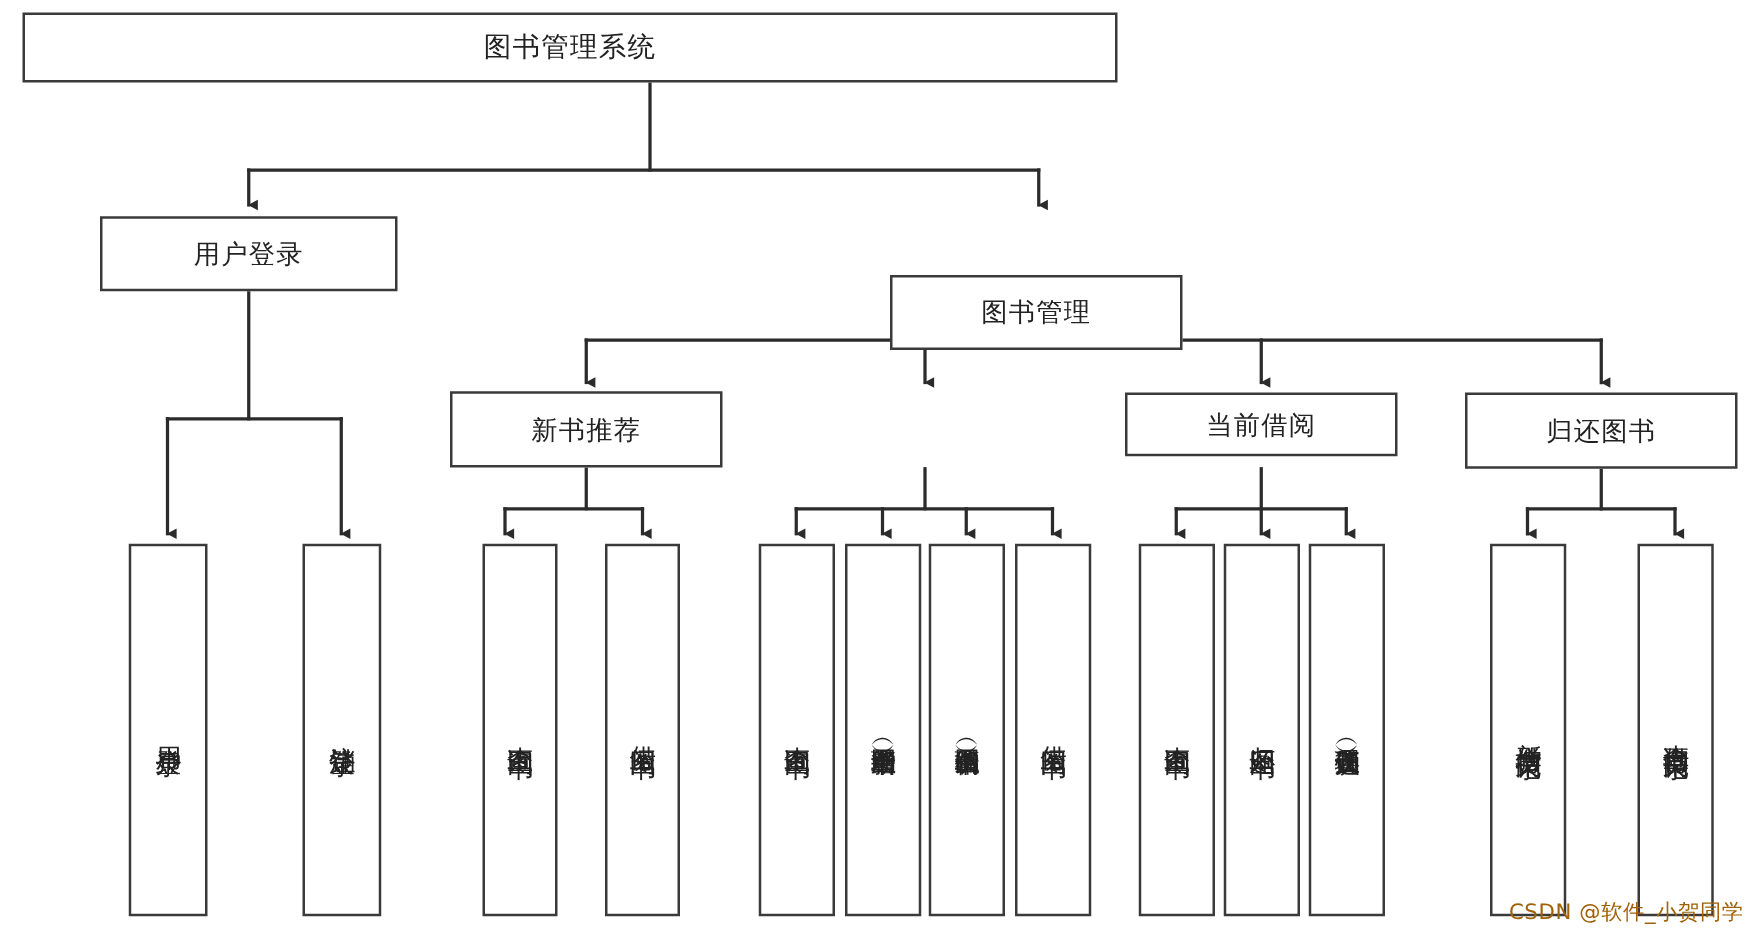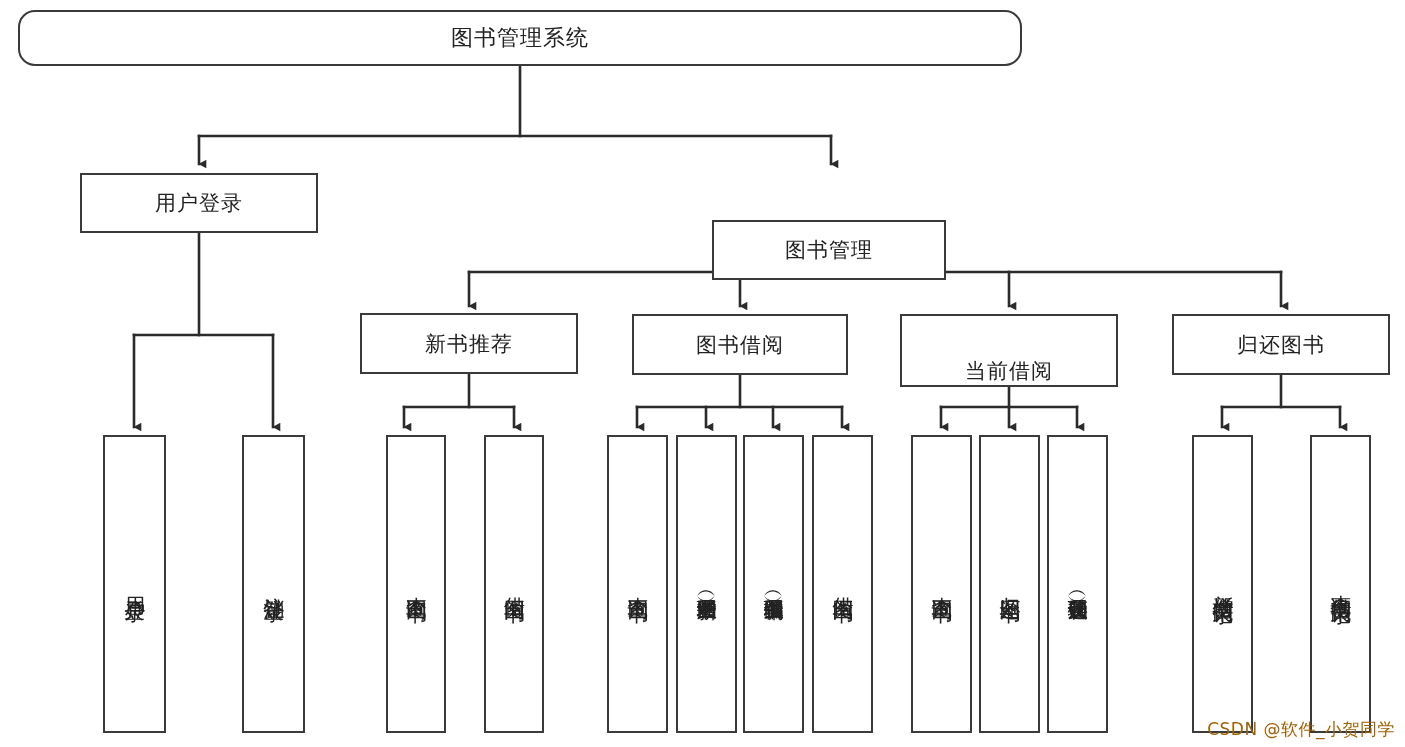--- a/index.html
+++ b/index.html
@@ -117,38 +117,35 @@
       <path d="M1009,407 L1009,427" marker-end="url(#arrow)"></path>
       <path d="M1077,407 L1077,427" marker-end="url(#arrow)"></path>
 
       <path d="M1281,375 L1281,407"></path>
       <path d="M1222,407 L1340,407"></path>
       <path d="M1222,407 L1222,427" marker-end="url(#arrow)"></path>
       <path d="M1340,407 L1340,427" marker-end="url(#arrow)"></path>
     </g>
   </svg>
 
-  <div class="node horiz root" style="left:18px; top:10px; width:1004px; height:56px;border-radius:17px;">
+  <div class="node horiz root" style="left:18px; top:10px; width:876px; height:56px;">
     <span class="label">图书管理系统</span>
   </div>
 
   <div class="node horiz" style="left:80px; top:173px; width:238px; height:60px;">
     <span class="label">用户登录</span>
   </div>
   <div class="node horiz" style="left:712px; top:172px; width:234px; height:60px;margin-top:48px;">
     <span class="label">图书管理</span>
   </div>
 
   <div class="node horiz" style="left:360px; top:313px; width:218px; height:61px;">
     <span class="label">新书推荐</span>
   </div>
-  <div class="node horiz" style="left:632px; top:314px; width:216px; height:61px;">
-    <span class="label">图书借阅</span>
-  </div>
-  <div class="node horiz" style="left:900px; top:314px; width:218px; height:73px;align-items:flex-end;">
+  <div class="node horiz" style="left:900px; top:314px; width:218px; height:51px;">
     <span class="label">当前借阅</span>
   </div>
   <div class="node horiz" style="left:1172px; top:314px; width:218px; height:61px;">
     <span class="label">归还图书</span>
   </div>
 
   <div class="node vert" style="left:103px; top:435px; width:63px; height:298px;">
     <span class="label">用户登录</span>
   </div>
   <div class="node vert" style="left:242px; top:435px; width:63px; height:298px;">

